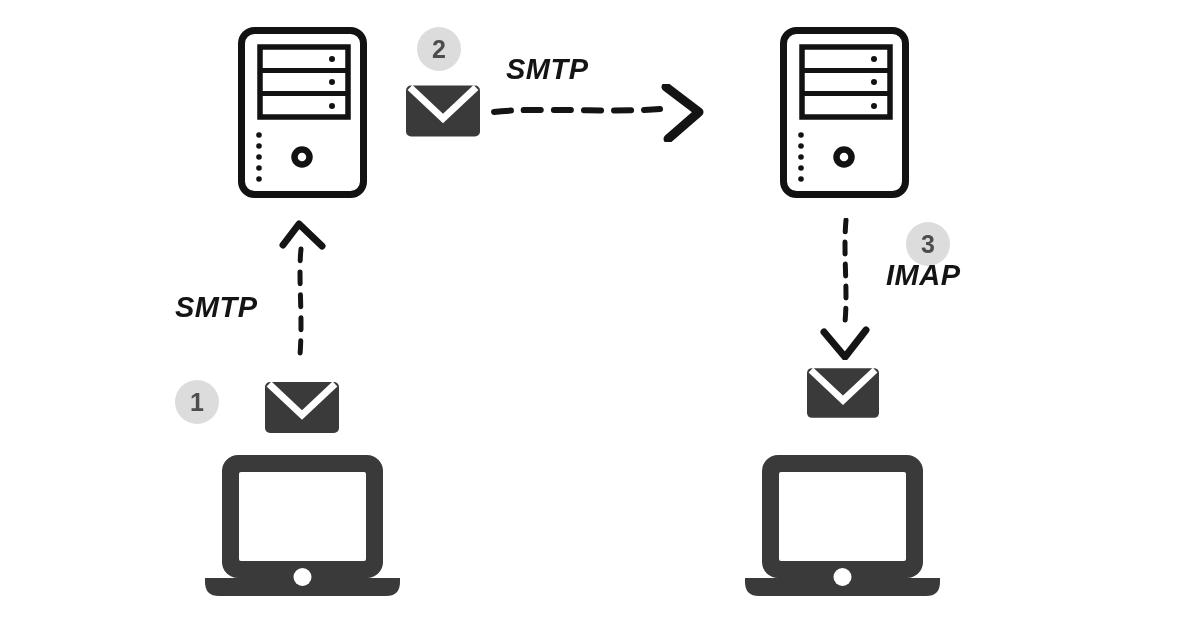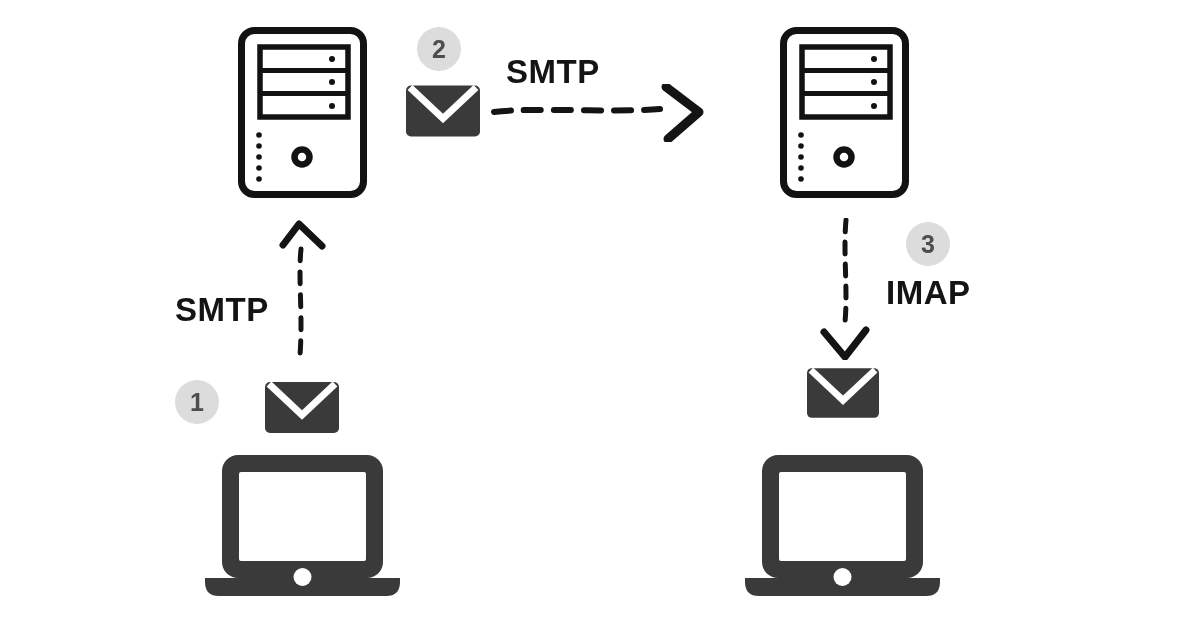--- a/index.html
+++ b/index.html
@@ -20,26 +20,27 @@
   .stage{
     position:relative;
     width:1200px;height:628px;
     background:var(--page-bg);
   }
   .abs{position:absolute;}
 
   
   .proto-label{
     position:absolute;
-    font-size:33px;
+    font-size:29px;
     font-weight:800;
     letter-spacing:0.5px;
     color:var(--label-text);
     line-height:1;
     white-space:nowrap;
+    font-style:italic;
   }
 
   
   .step-badge{
     position:absolute;
     width:44px;height:44px;
     border-radius:50%;
     background:var(--badge-bg);
     color:var(--badge-text);
     font-size:25px;
@@ -162,15 +163,15 @@
   </div>
   <div class="step-badge" style="left:417px;top:27px;">
     <span>2</span>
   </div>
   <div class="step-badge" style="left:906px;top:222px;">
     <span>3</span>
   </div>
 
   <div class="proto-label" style="left:175px;top:293px;">SMTP</div>
   <div class="proto-label" style="left:506px;top:55px;">SMTP</div>
-  <div class="proto-label" style="left:886px;top:276px;">IMAP</div>
+  <div class="proto-label" style="left:886px;top:261px;">IMAP</div>
 
 </div>
 
 </body></html>

